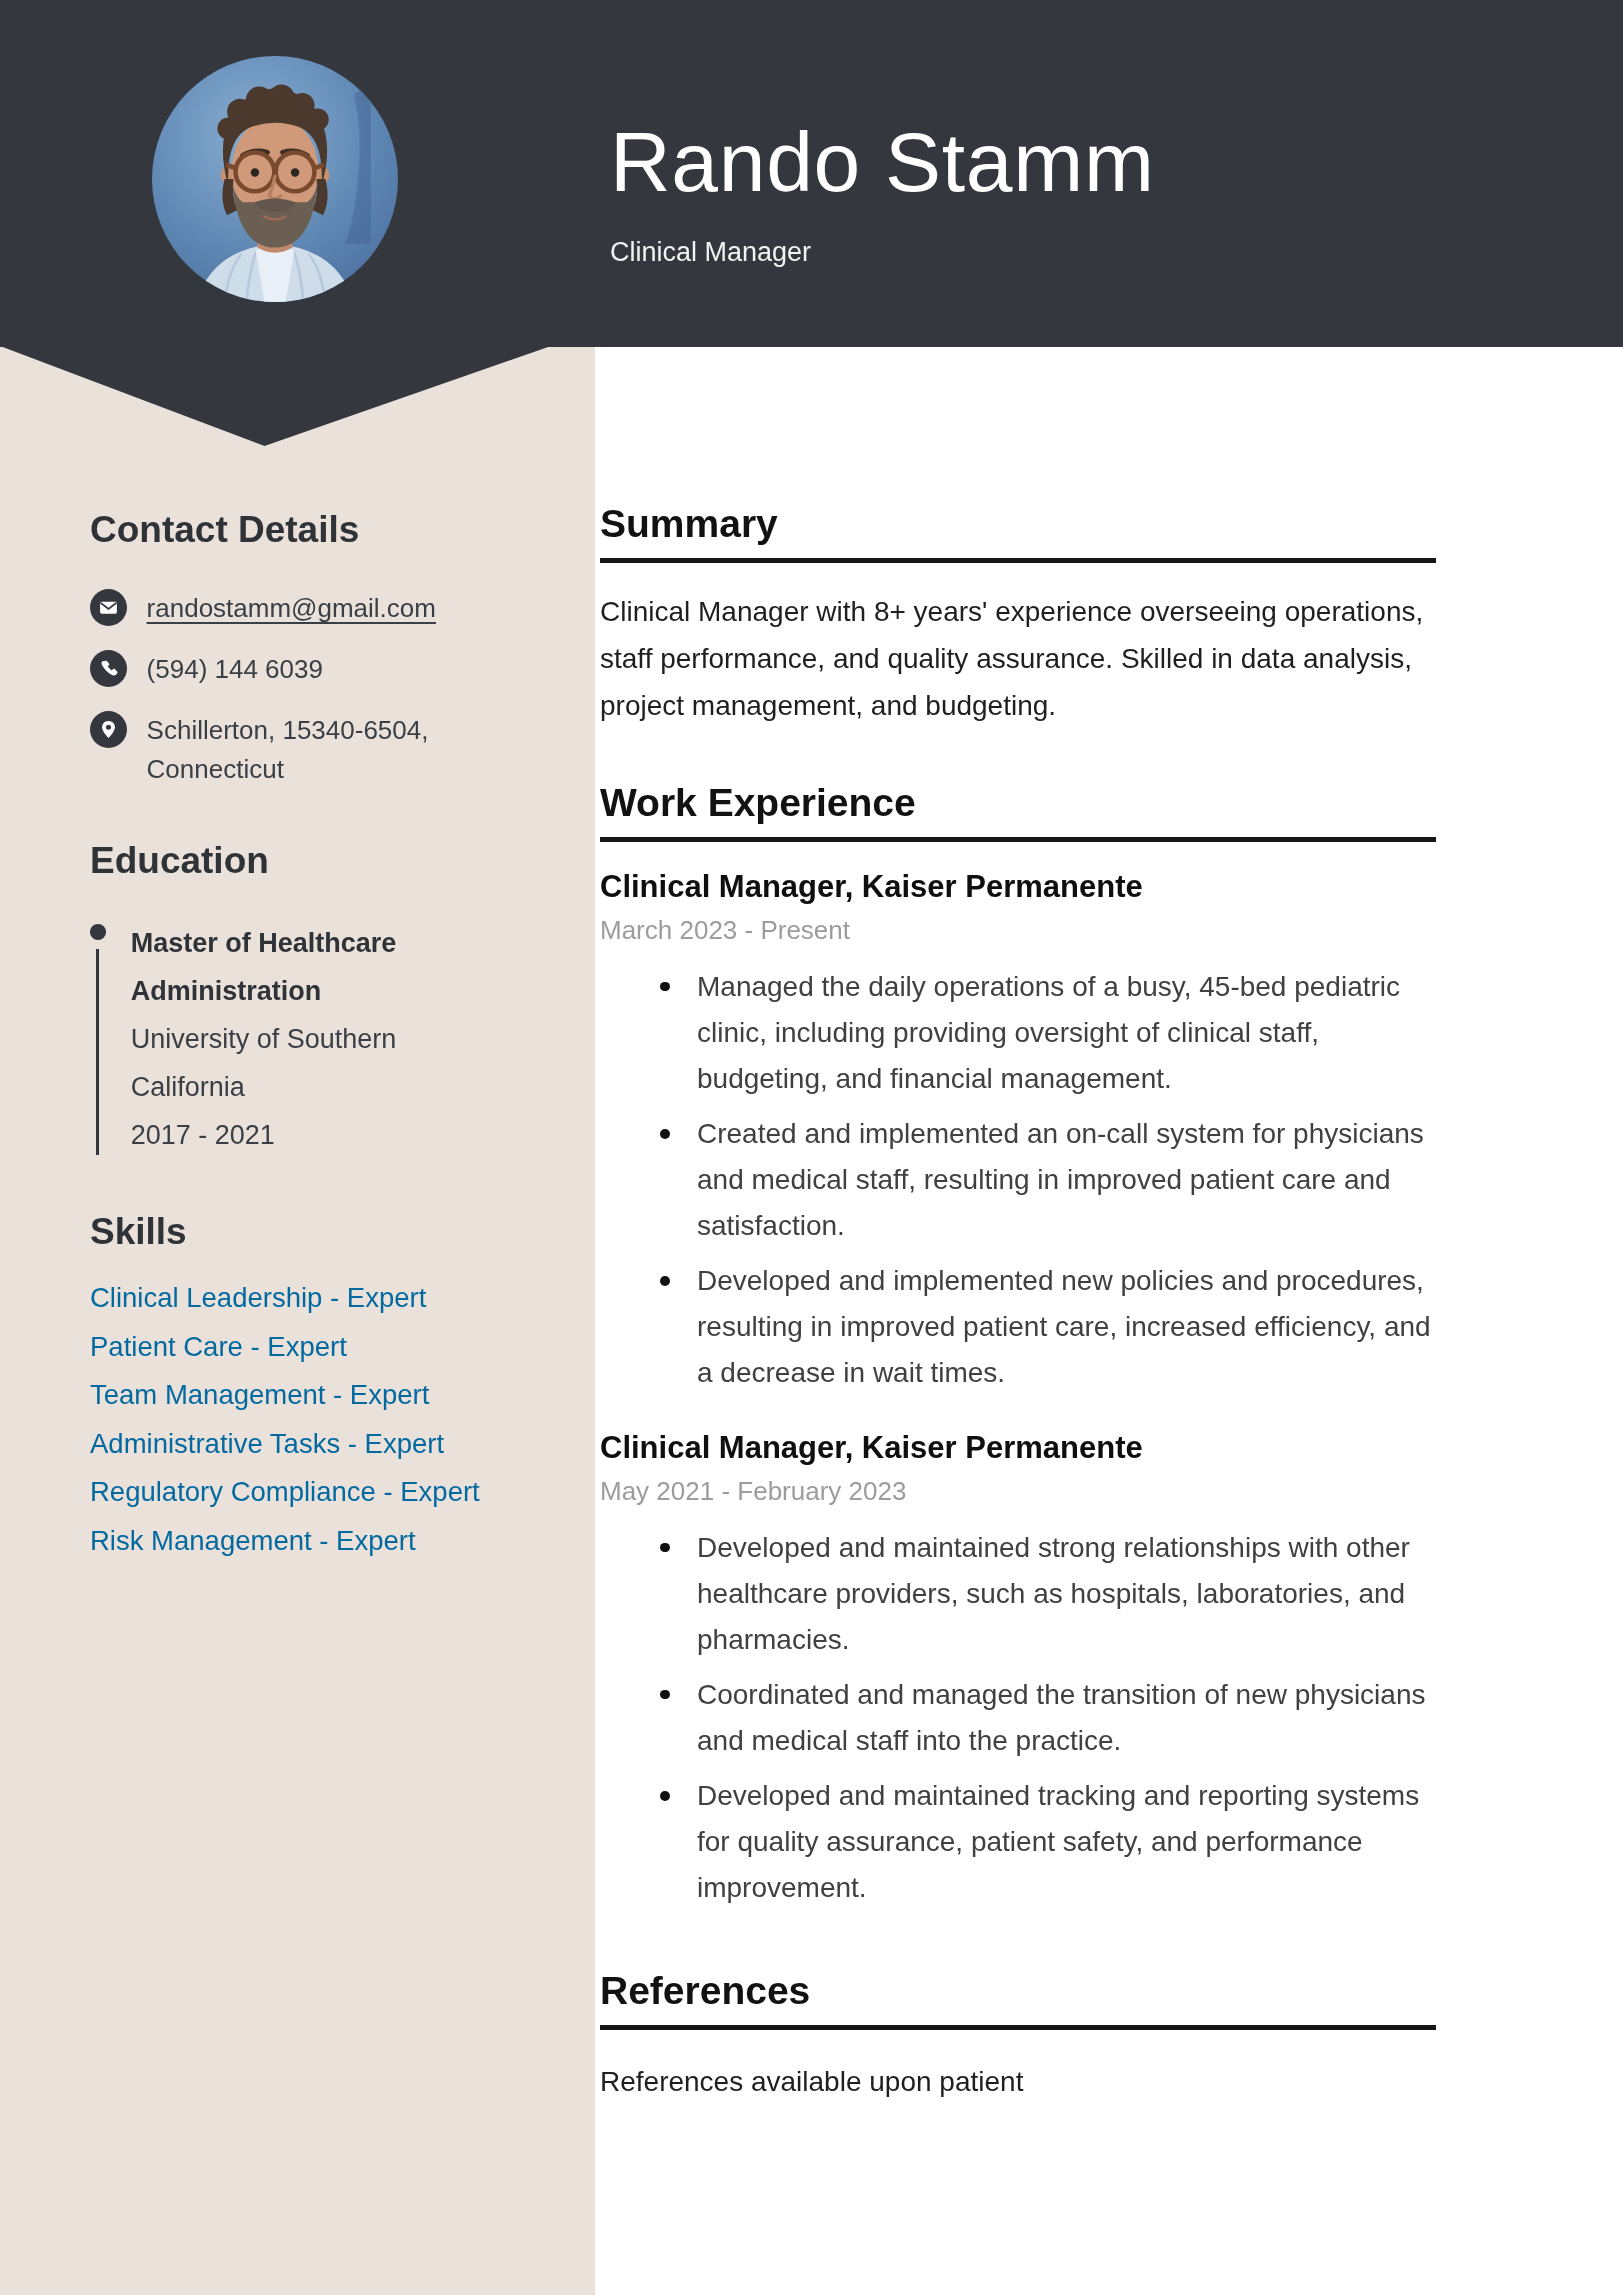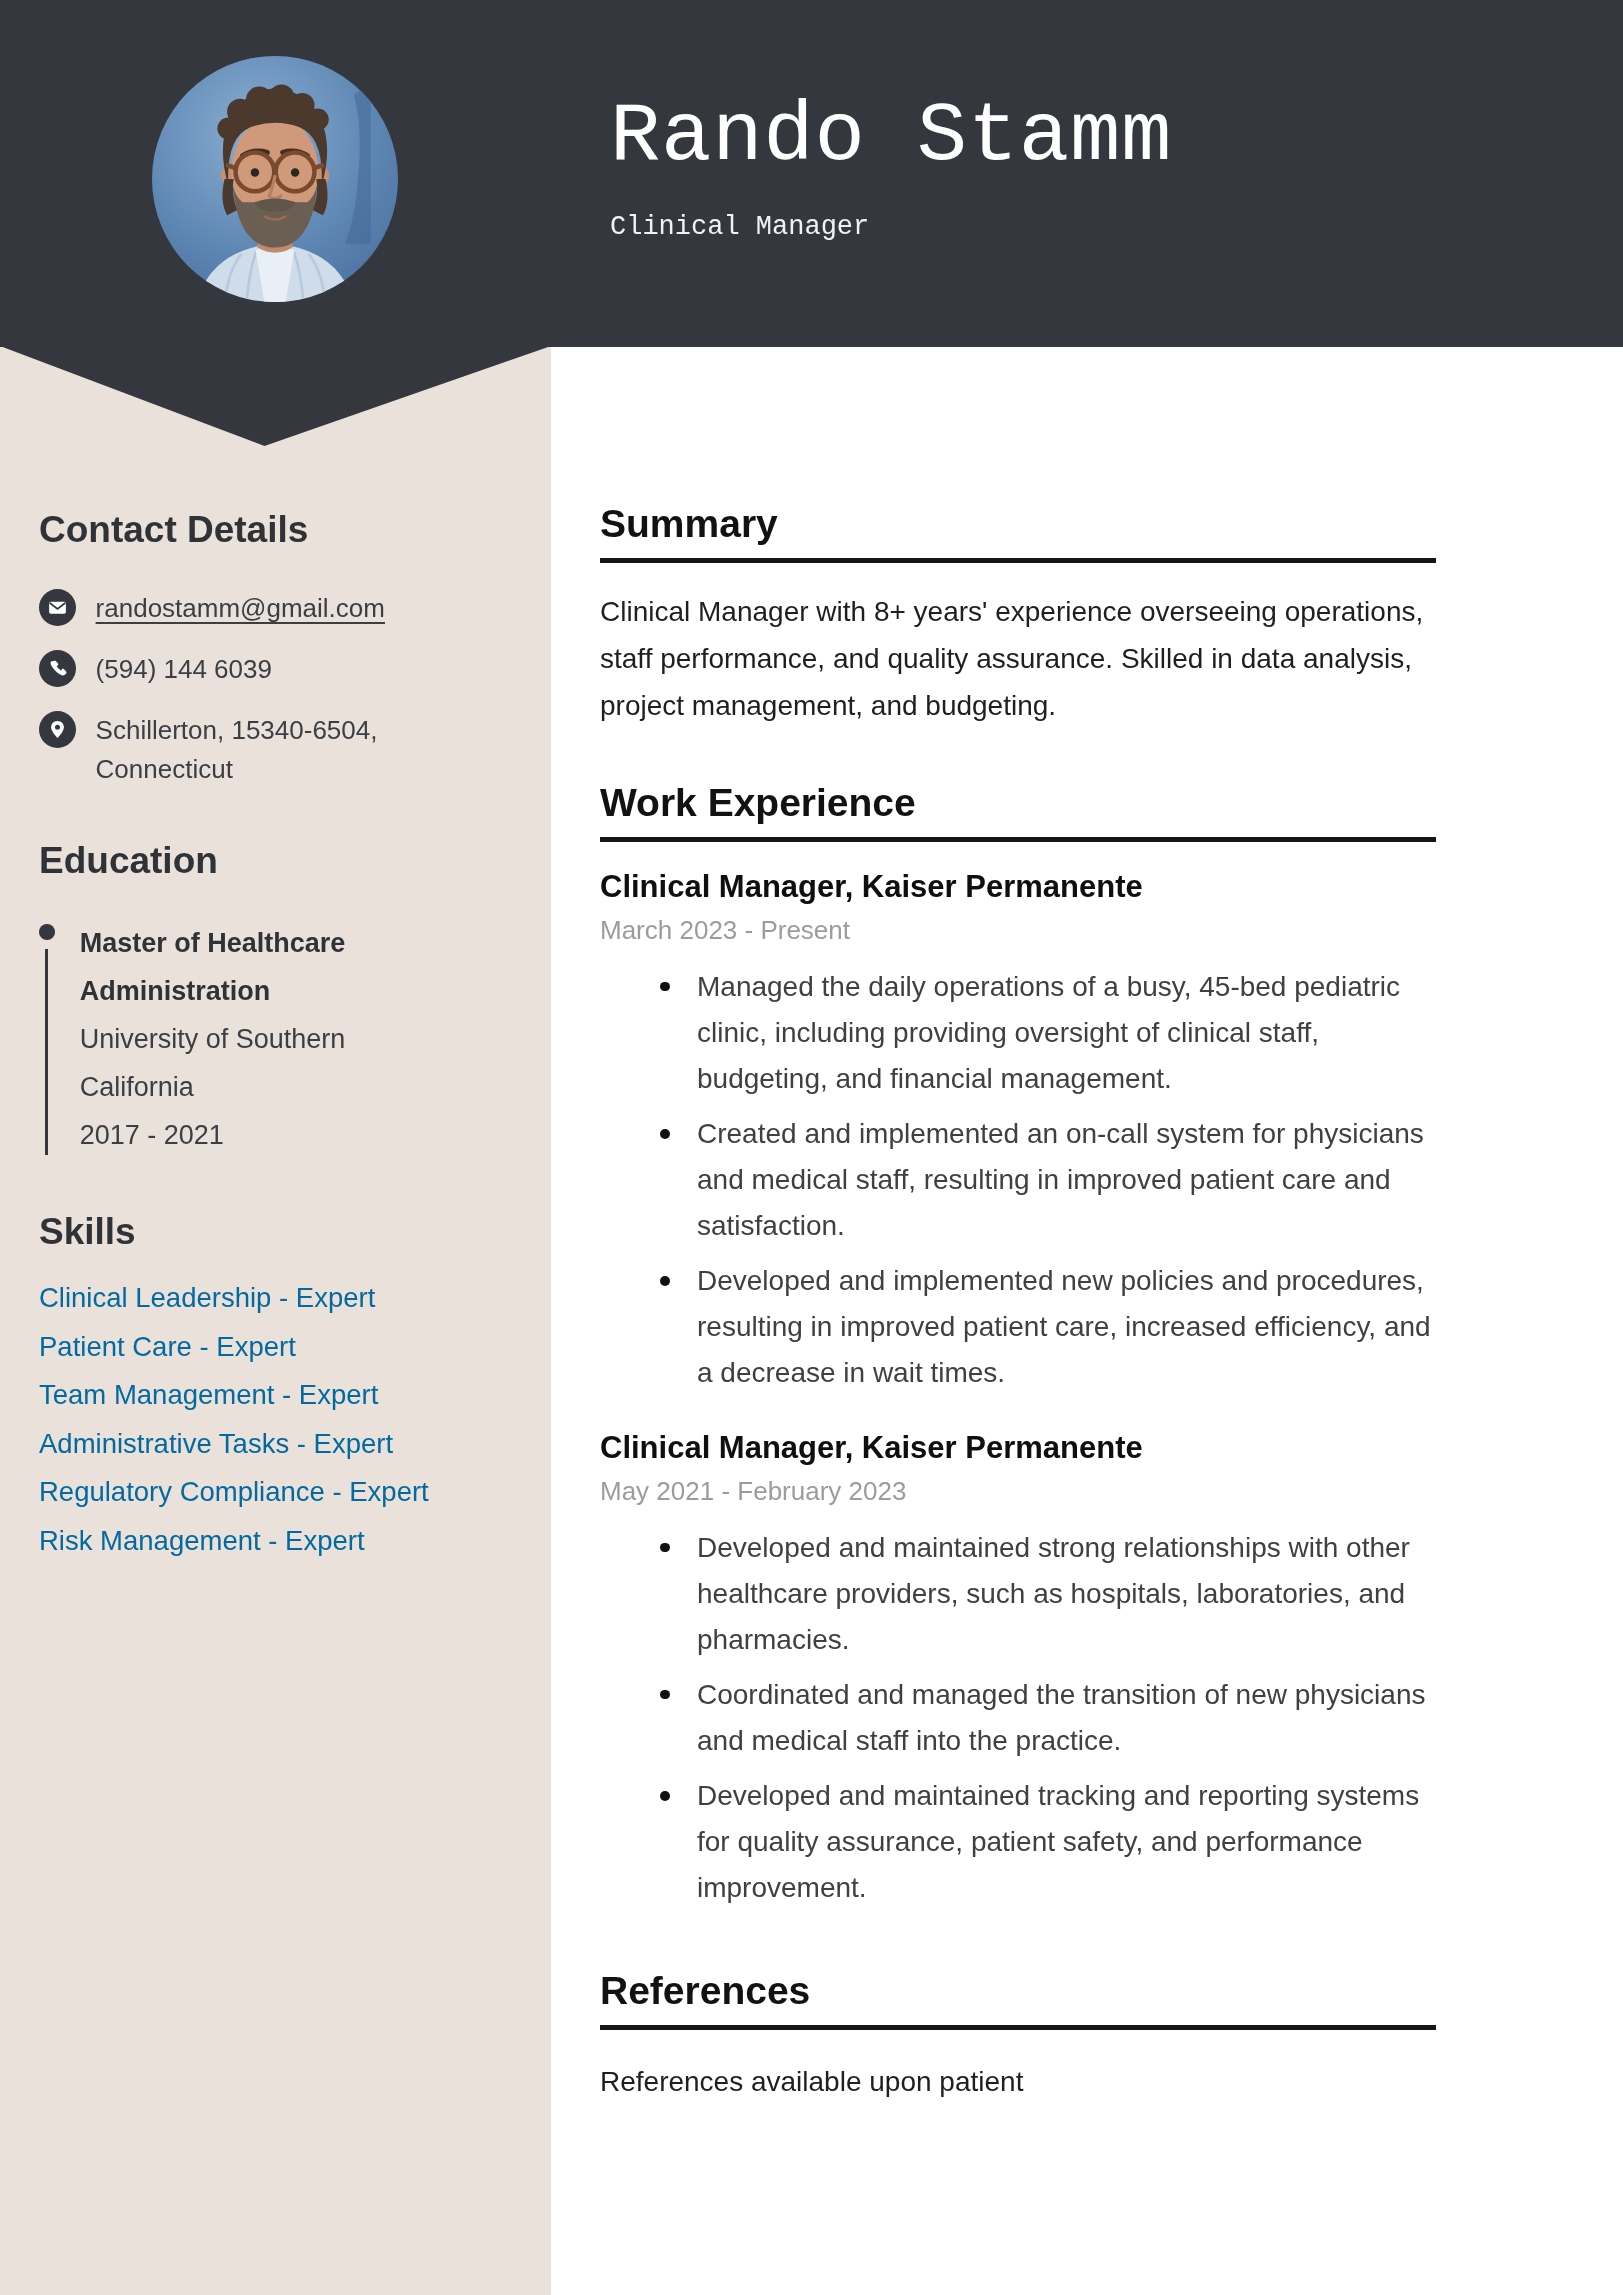--- a/index.html
+++ b/index.html
@@ -26,46 +26,45 @@
   }
   .photo-wrap {
     position: absolute; left: 152px; top: 56px;
     width: 246px; height: 246px;
     border-radius: 50%;
     overflow: hidden;
     z-index: 4;
   }
   .photo-wrap svg { display: block; width: 100%; height: 100%; }
   .name-block {
-    position: absolute; left: 610px; top: 93px;
+    position: absolute; left: 610px; top: 118px;
     color: #ffffff;
     z-index: 4;
-    font-family: Liberation Mono, monospace;
   }
   .person-name {
     margin: 0;
     font-size: 84px;
     font-weight: 400;
     letter-spacing: 0.7px;
     line-height: 1.05;
     color: #ffffff;
   }
   .person-title {
     margin: 31px 0 0 0;
     font-size: 27px;
     font-weight: 400;
     color: #f2f2f2;
   }
   
   .sidebar {
     position: absolute; left: 0; top: 347px;
-    width: 551px; height: 1948px;
+    width: 595px; height: 1948px;
     background: #EAE2DA;
     box-sizing: border-box;
-    padding: 0 39px 0 39px;
+    padding: 0 39px 0 90px;
     z-index: 1;
   }
   .side-heading {
     margin: 0;
     font-size: 37px;
     font-weight: 600;
     color: #2F3338;
   }
   .side-heading.contact { margin-top: 162px; }
   .side-heading.education { margin-top: 51px; }

